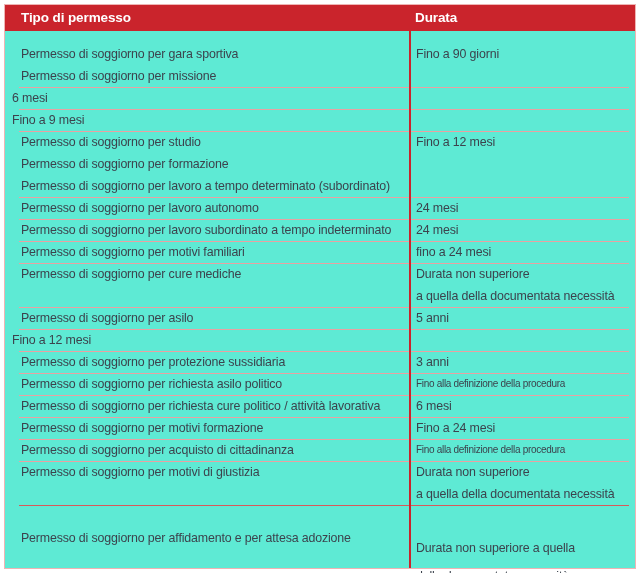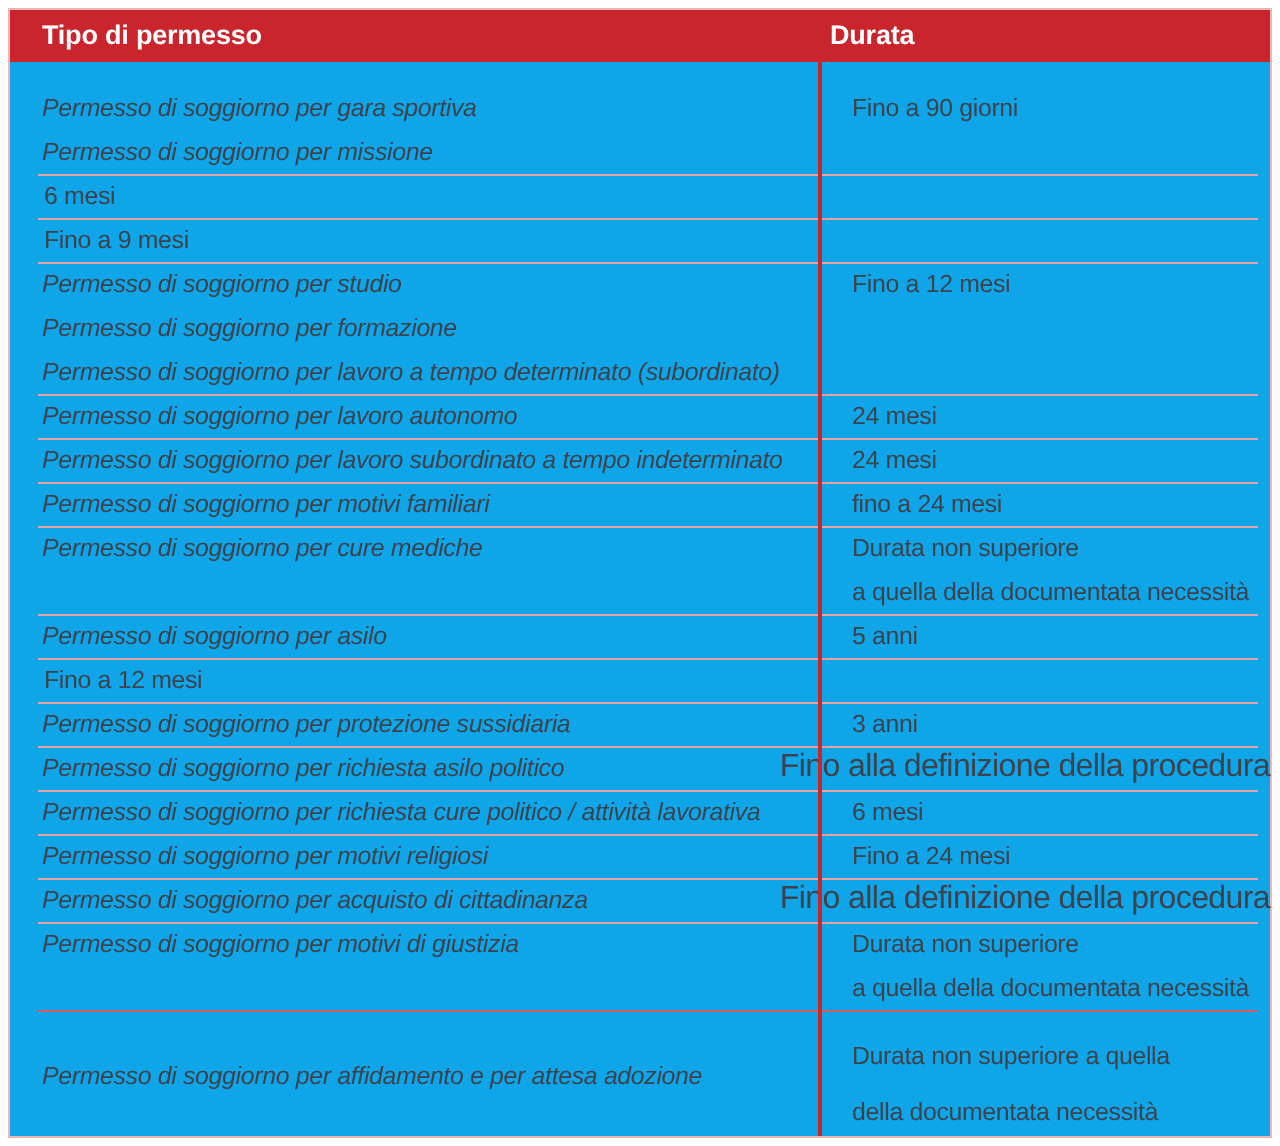--- a/index.html
+++ b/index.html
@@ -14,21 +14,21 @@
     overflow: hidden;
   }
 
   #table-wrap {
     position: relative;
     width: 632px;
     height: 565px;
     margin: 4px;
     border: 1px solid #efb4b4;
     box-sizing: border-box;
-    background: #0ea5e9;
+    background: #5eead4;
   }
 
   
   .thead {
     display: flex;
     height: 26px;
     background: #ca242c;
     color: #ffffff;
   }
   .thead .th {
@@ -67,25 +67,24 @@
     box-sizing: border-box;
     color: #3c434d;
     font-size: 12.4px;
     letter-spacing: -0.15px;
     white-space: nowrap;
   }
   .c-type {
     width: 404px;
     padding-left: 16px;
     padding-right: 4px;
-    font-style: italic;
   }
   .c-dur {
     flex: 1;
-    padding-left: 17px;
+    padding-left: 7px;
   }
 
   
   .row.sep::before {
     content: "";
     position: absolute;
     left: 14px;
     right: 6px;
     top: 0;
     height: 1px;
@@ -104,21 +103,21 @@
     z-index: 2;
   }
 
   .line {
     height: 22px;
     line-height: 22px;
   }
   .pad-top { padding-top: 12px; }
   .pad-bot { padding-bottom: 10px; }
   .tight-dur {
-    font-size: 16px;
+    font-size: 10px;
     letter-spacing: -0.3px;
   }
 </style>
 </head>
 <body>
 
 <div id="table-wrap">
 
   <div class="thead">
     <div class="th th-type">Tipo di permesso</div>
@@ -235,21 +234,21 @@
       <div class="cell c-type">
         <div class="line">Permesso di soggiorno per richiesta cure politico / attività lavorativa</div>
       </div>
       <div class="cell c-dur">
         <div class="line">6 mesi</div>
       </div>
     </div>
 
     <div class="row sep">
       <div class="cell c-type">
-        <div class="line">Permesso di soggiorno per motivi religiosi</div>
+        <div class="line">Permesso di soggiorno per motivi formazione</div>
       </div>
       <div class="cell c-dur">
         <div class="line">Fino a 24 mesi</div>
       </div>
     </div>
 
     <div class="row sep">
       <div class="cell c-type">
         <div class="line">Permesso di soggiorno per acquisto di cittadinanza</div>
       </div>
@@ -266,19 +265,19 @@
         <div class="line">Durata non superiore</div>
         <div class="line">a quella della documentata necessità</div>
       </div>
     </div>
 
     <div class="row sep-full pad-top pad-bot">
       <div class="cell c-type">
         <div class="line" style="margin-top:10px;">Permesso di soggiorno per affidamento e per attesa adozione</div>
       </div>
       <div class="cell c-dur">
-        <div class="line" style="margin-top:0;">Durata non superiore a quella</div>
+        <div class="line" style="margin-top:20px;">Durata non superiore a quella</div>
         <div class="line" style="margin-top:6px;">della documentata necessità</div>
       </div>
     </div>
 
   </div>
 </div>
 
 </body></html>

